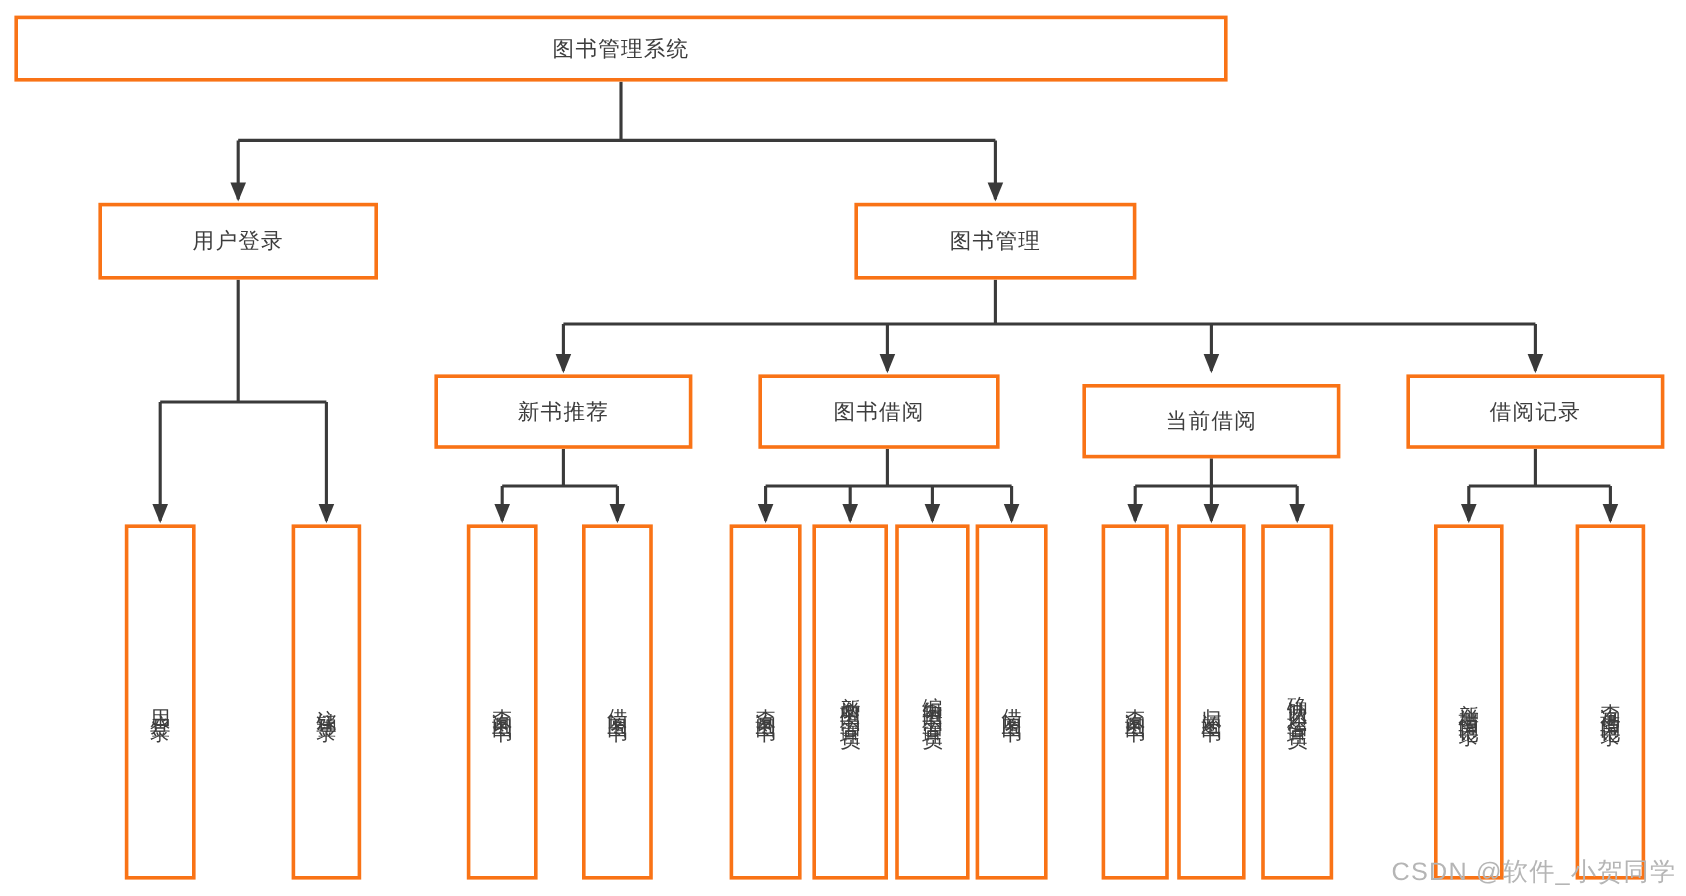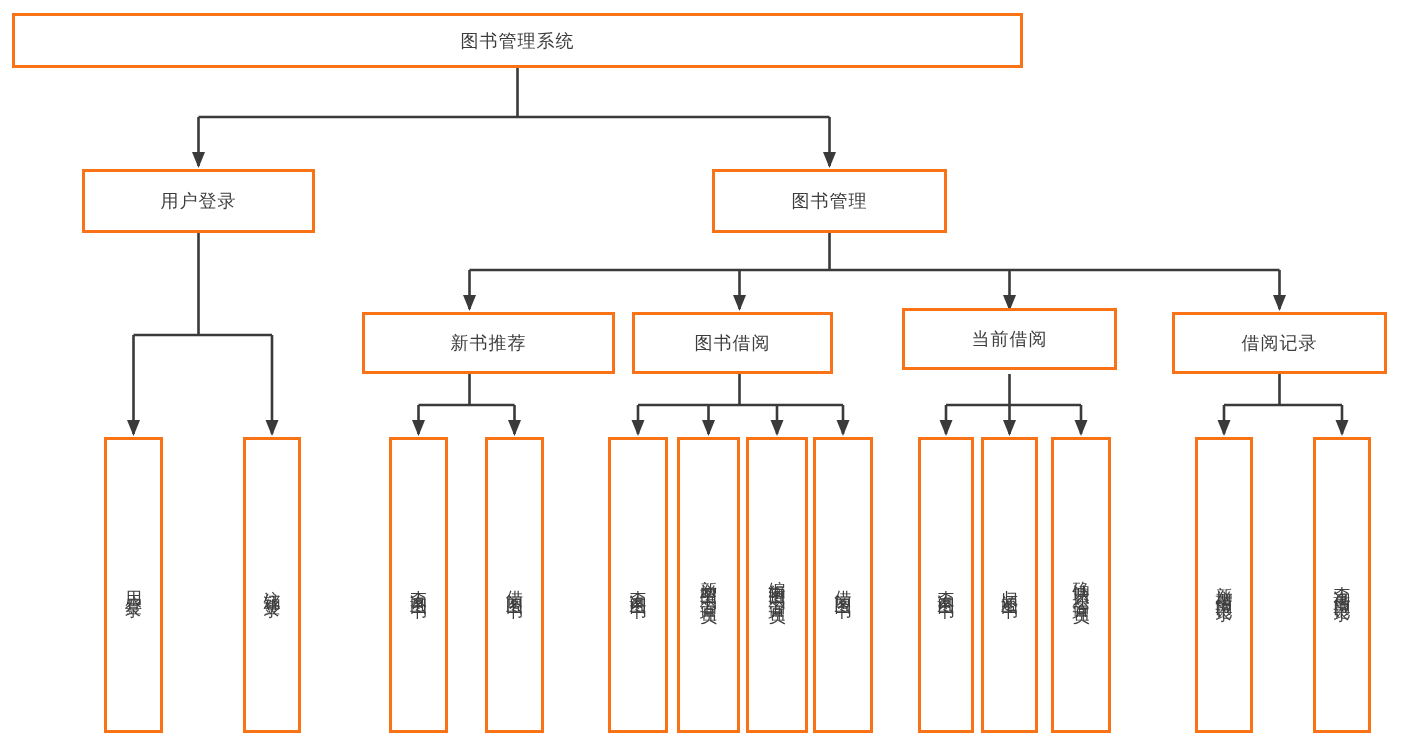--- a/index.html
+++ b/index.html
@@ -77,27 +77,27 @@
   <div id="nodes">
       <div class="node h" style="left: 12px; top: 13px; width: 1011px; height: 55px;">
         <span class="lbl">图书管理系统</span>
       </div>
       <div class="node h" style="left: 82px; top: 169px; width: 233px; height: 64px;">
         <span class="lbl">用户登录</span>
       </div>
       <div class="node h" style="left: 712px; top: 169px; width: 235px; height: 64px;">
         <span class="lbl">图书管理</span>
       </div>
-      <div class="node h" style="left: 362px; top: 312px; width: 253px; height: 62px;">
+      <div class="node h" style="left: 362px; top: 312px; width: 215px; height: 62px;">
         <span class="lbl">新书推荐</span>
       </div>
       <div class="node h" style="left: 632px; top: 312px; width: 201px; height: 62px;">
         <span class="lbl">图书借阅</span>
       </div>
-      <div class="node h" style="left: 902px; top: 308px; width: 215px; height: 62px;">
+      <div class="node h" style="left: 902px; top: 320px; width: 215px; height: 62px;">
         <span class="lbl">当前借阅</span>
       </div>
       <div class="node h" style="left: 1172px; top: 312px; width: 215px; height: 62px; text-align: center;">
         <span class="lbl">借阅记录</span>
       </div>
       <div class="node v" style="left: 104px; top: 437px; width: 59px; height: 296px;">
         <span class="lbl">用户登录</span>
       </div>
       <div class="node v" style="left: 243px; top: 437px; width: 58px; height: 296px;">
         <span class="lbl">注销登录</span>
@@ -129,13 +129,14 @@
       <div class="node v" style="left: 1051px; top: 437px; width: 60px; height: 296px;">
         <span class="lbl">确认归还（管理员）</span>
       </div>
       <div class="node v" style="left: 1195px; top: 437px; width: 58px; height: 296px;">
         <span class="lbl">新增借阅记录</span>
       </div>
       <div class="node v" style="left: 1313px; top: 437px; width: 58px; height: 296px;">
         <span class="lbl">查询借阅记录</span>
       </div>
     </div>
+  <div class="watermark">CSDN @软件_小贺同学</div>
 </div>
 
 </body></html>

